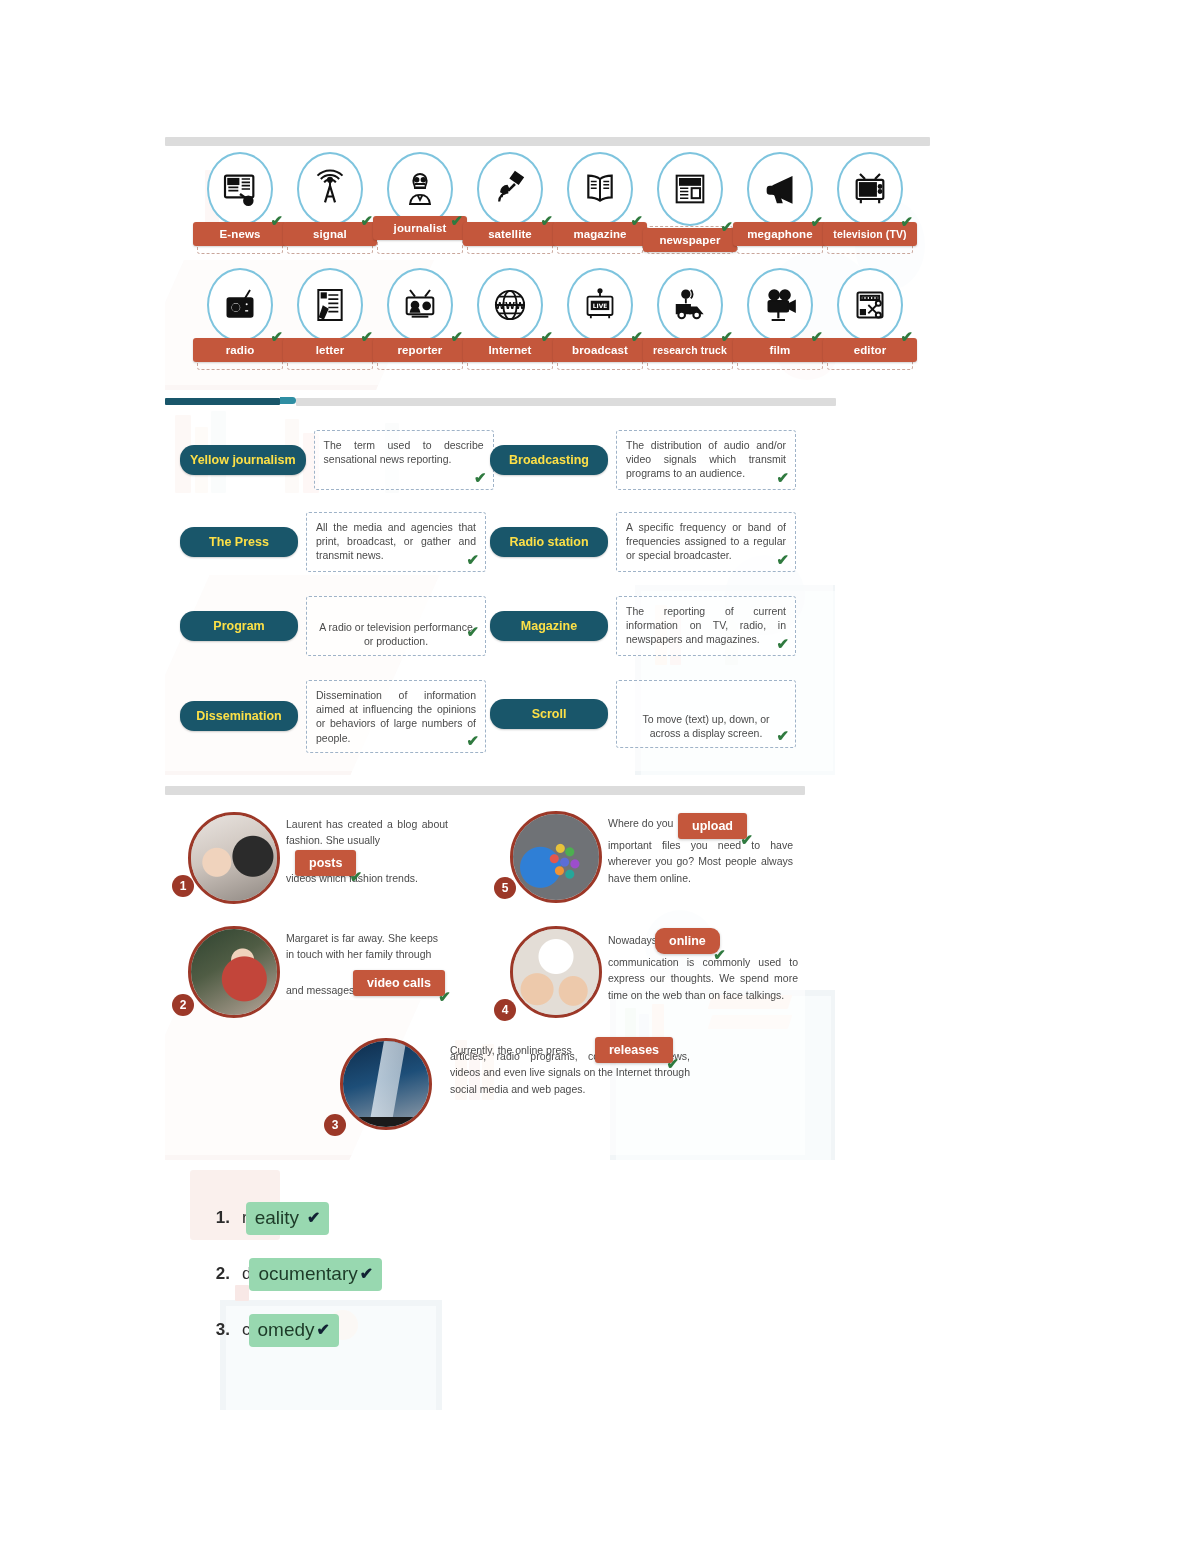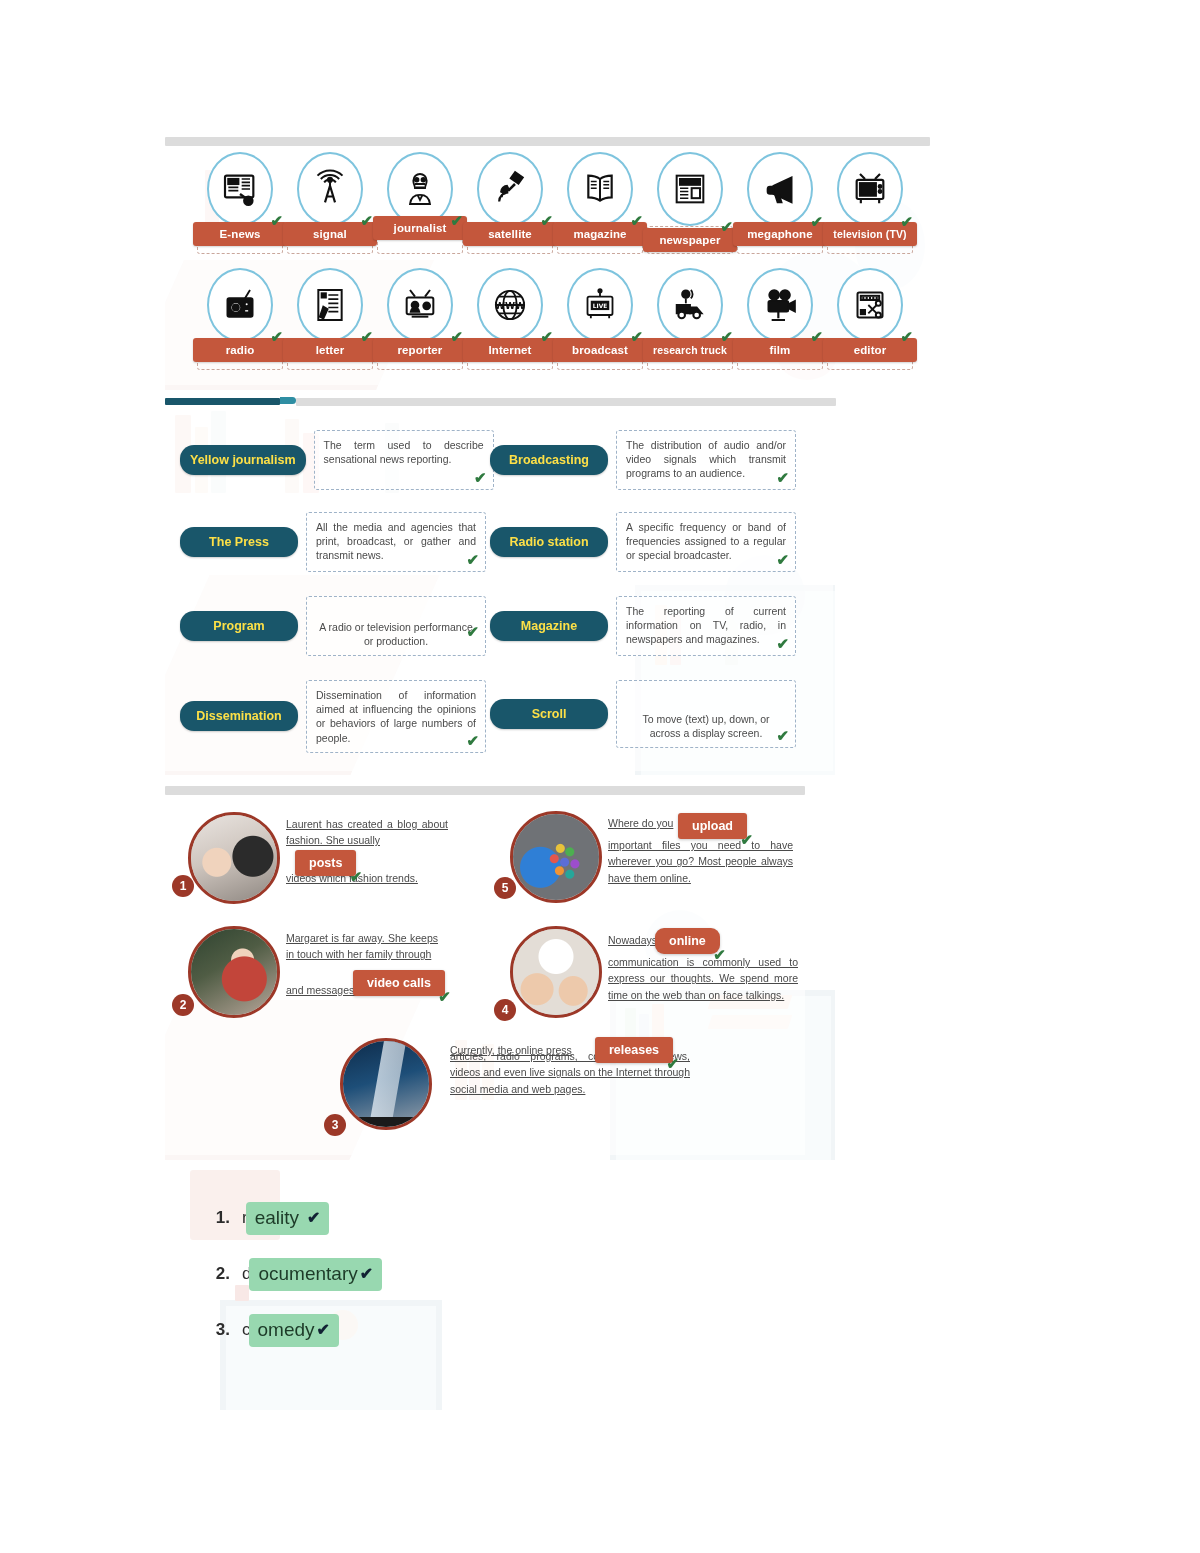--- a/index.html
+++ b/index.html
@@ -71,21 +71,21 @@
     position:absolute;width:86px;height:86px;border-radius:50%;
     border:3px solid #9c3828;overflow:hidden;background:#d8d4d0;
   }
   .ph-circle .inner{position:absolute;inset:0;}
   .num{
     position:absolute;left:-6px;bottom:16px;width:22px;height:22px;border-radius:50%;
     background:#9c3828;color:#fff;font-size:12px;font-weight:bold;
     display:flex;align-items:center;justify-content:center;z-index:5;
   }
   .ph-text{
-    position:absolute;font-size:10.5px;line-height:1.55;text-align:justify;color:#4a4a4a;text-decoration:underline;
+    position:absolute;font-size:10.5px;line-height:1.55;text-align:justify;color:#4a4a4a;
   }
   .inline-tag{
     position:absolute;height:26px;background:#c4573c;color:#fff;border-radius:3px;
     display:flex;align-items:center;justify-content:flex-start;
     font-size:12.5px;font-weight:bold;padding:0 14px;
     box-shadow:0 1px 3px rgba(0,0,0,.22);z-index:6;
   }
   .inline-tag .tick{right:-6px;bottom:-8px;}
 
   

